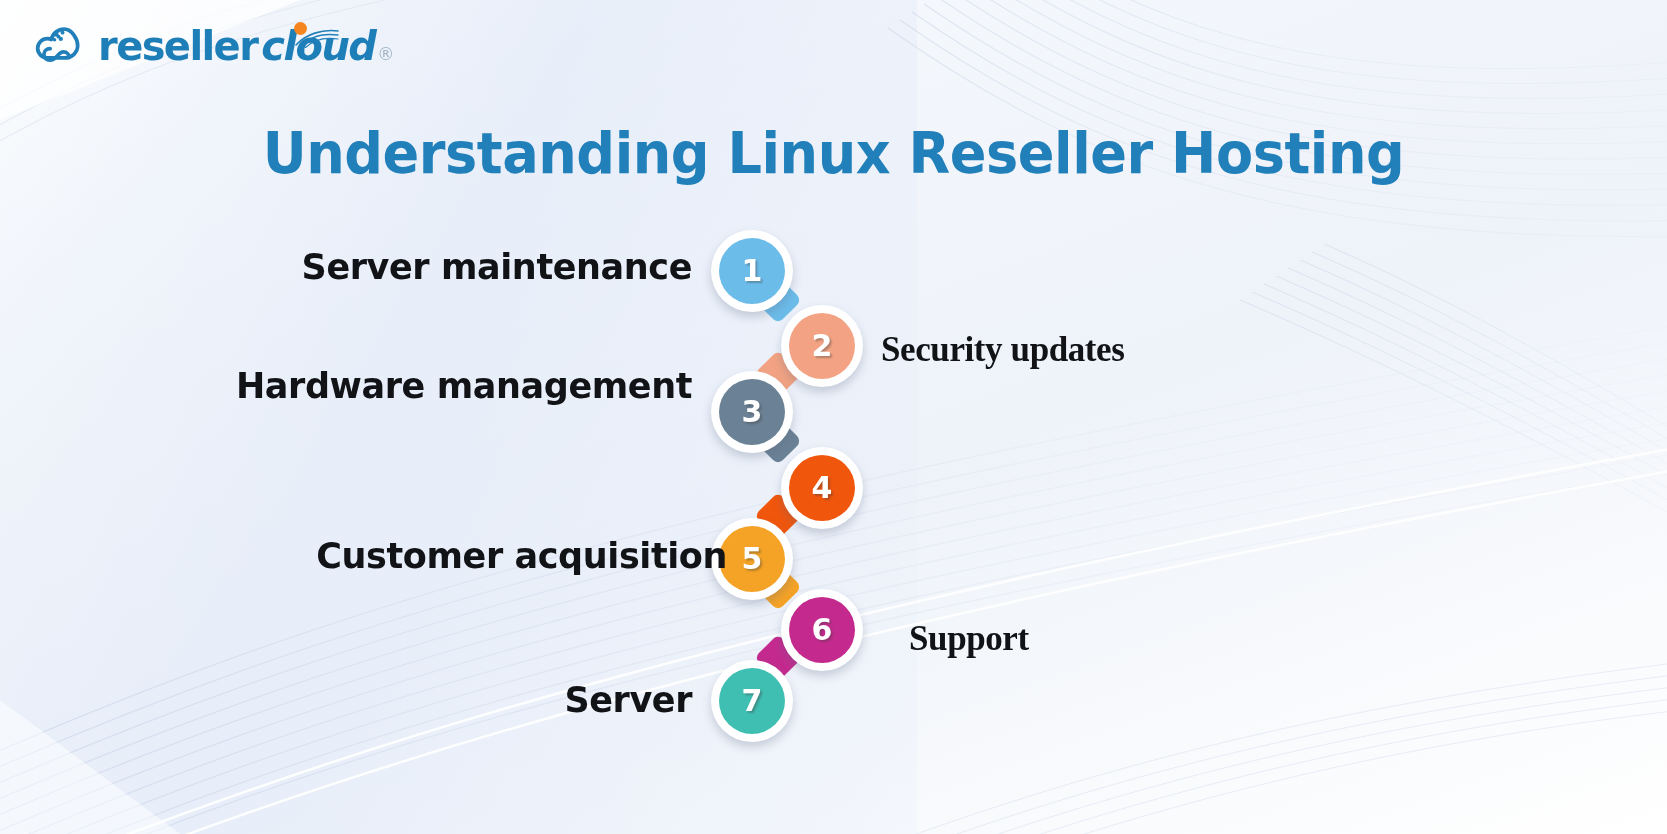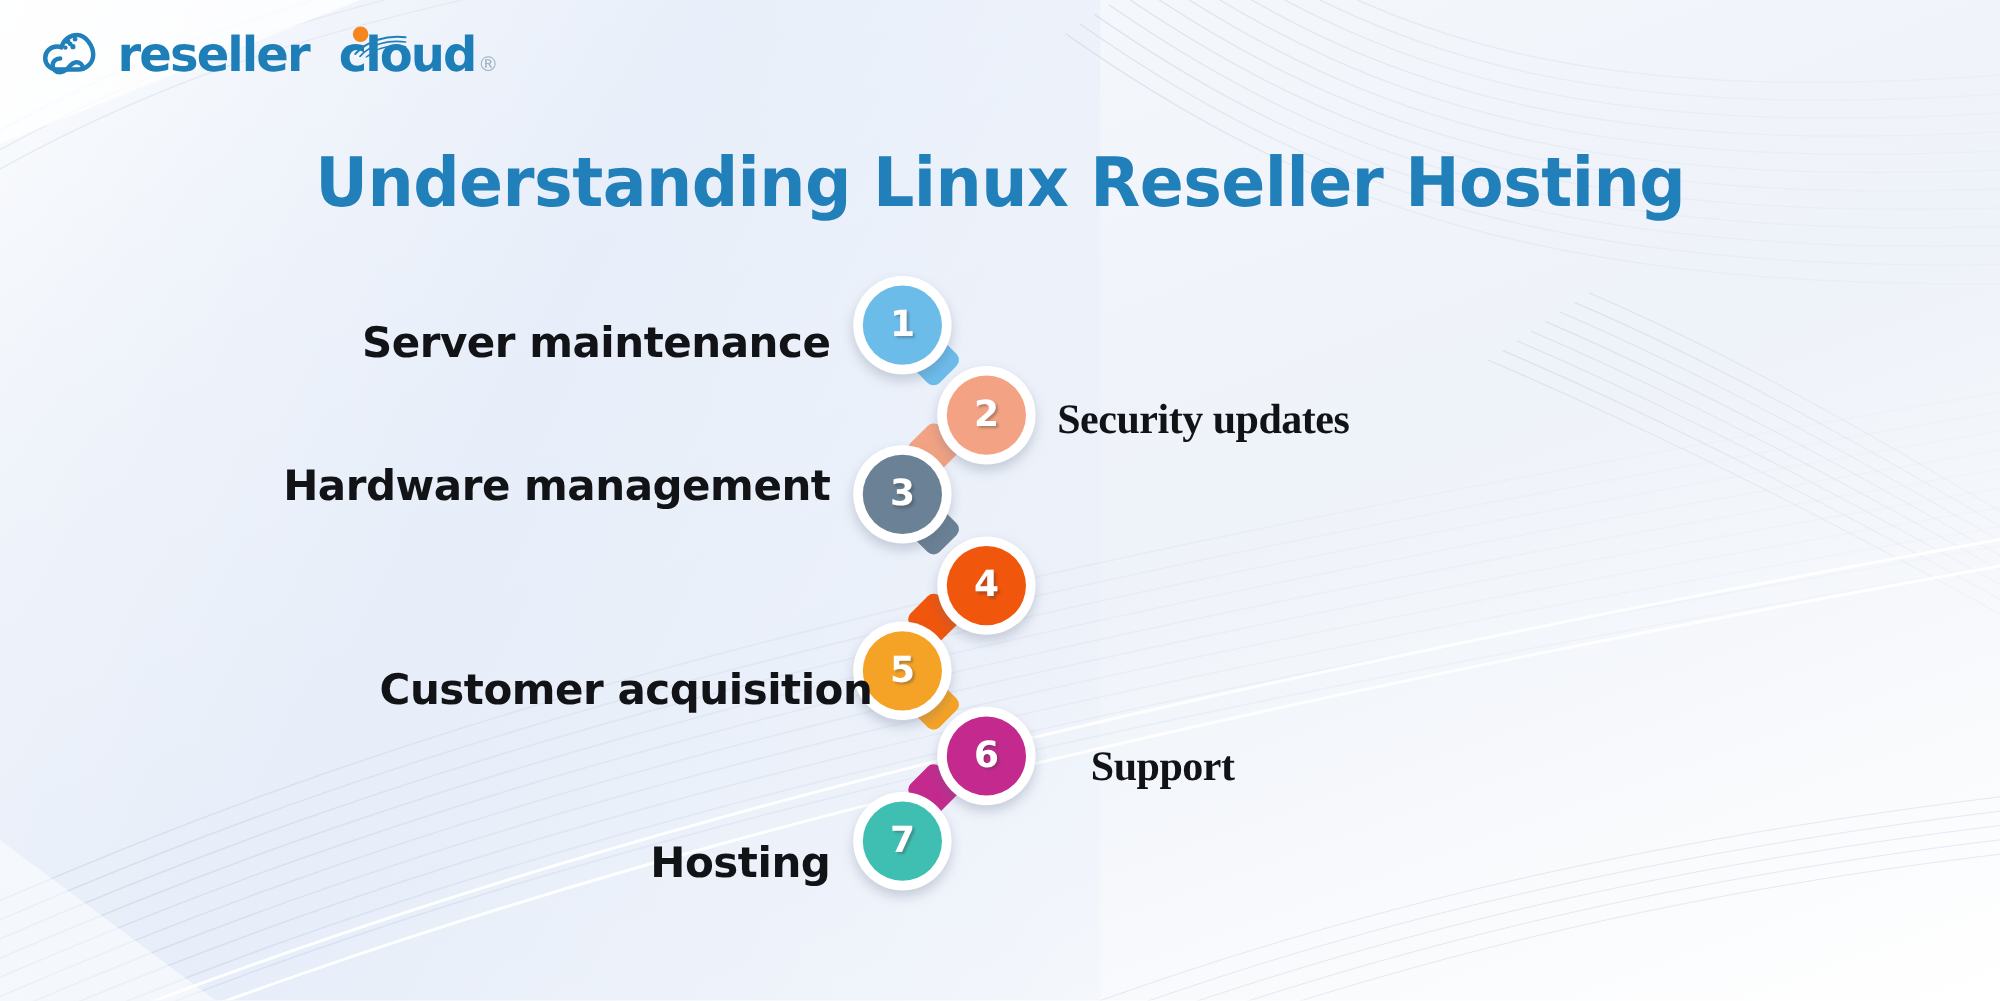--- a/index.html
+++ b/index.html
@@ -43,21 +43,21 @@
   .logo-text {
     font-family: "DejaVu Sans", sans-serif;
     font-weight: 700;
     font-size: 40px;
     letter-spacing: -1.6px;
     color: #1E7FB8;
     line-height: 1;
     position: relative;
     white-space: nowrap;
   }
-  .logo-text .word2 { margin-left: 25px; }
+  .logo-text .word2 { margin-left: 4px; font-style: italic; }
   .logo-reg {
     font-size: 17px;
     font-weight: 400;
     color: #9fb4c4;
     vertical-align: baseline;
     margin-left: 2px;
   }
   .logo-dot {
     position: absolute;
     width: 13px; height: 13px;
@@ -133,21 +133,21 @@
     position: absolute;
     color: #111316;
     font-family: "DejaVu Sans", sans-serif;
     font-weight: 700;
     font-size: 35px;
     line-height: 1.28;
     letter-spacing: -0.4px;
     white-space: pre-line;
     z-index: 5;
   }
-  .label.left  { text-align: right;  transform: translateY(-50%); margin-top: 20px; }
+  .label.left  { text-align: right;  transform: translateY(-50%); }
   .label.right { text-align: left;   transform: translateY(-50%); font-family: Liberation Serif, serif; }
 </style>
 </head>
 <body>
 
 <div id="canvas">
 
   <div class="bg-base"></div>
   <div class="bg-tint-left"></div>
 
@@ -293,16 +293,16 @@
         <div class="disc" style="background: rgb(245, 163, 38);">5</div>
       </div>
       <div class="label left" style="top: 556px; right: 940px;">Customer acquisition</div>
       <div class="node" style="left: 781px; top: 589px;">
         <div class="disc" style="background: rgb(196, 42, 142);">6</div>
       </div>
       <div class="label right" style="top: 639px; left: 881px; margin-left: 28px;">Support</div>
       <div class="node" style="left: 711px; top: 660px;">
         <div class="disc" style="background: rgb(63, 191, 178);">7</div>
       </div>
-      <div class="label left" style="top: 700px; right: 975px;">Hosting</div>
+      <div class="label left" style="top: 700px; right: 975px;">Server</div>
     </div>
 
 </div>
 
 </body></html>

